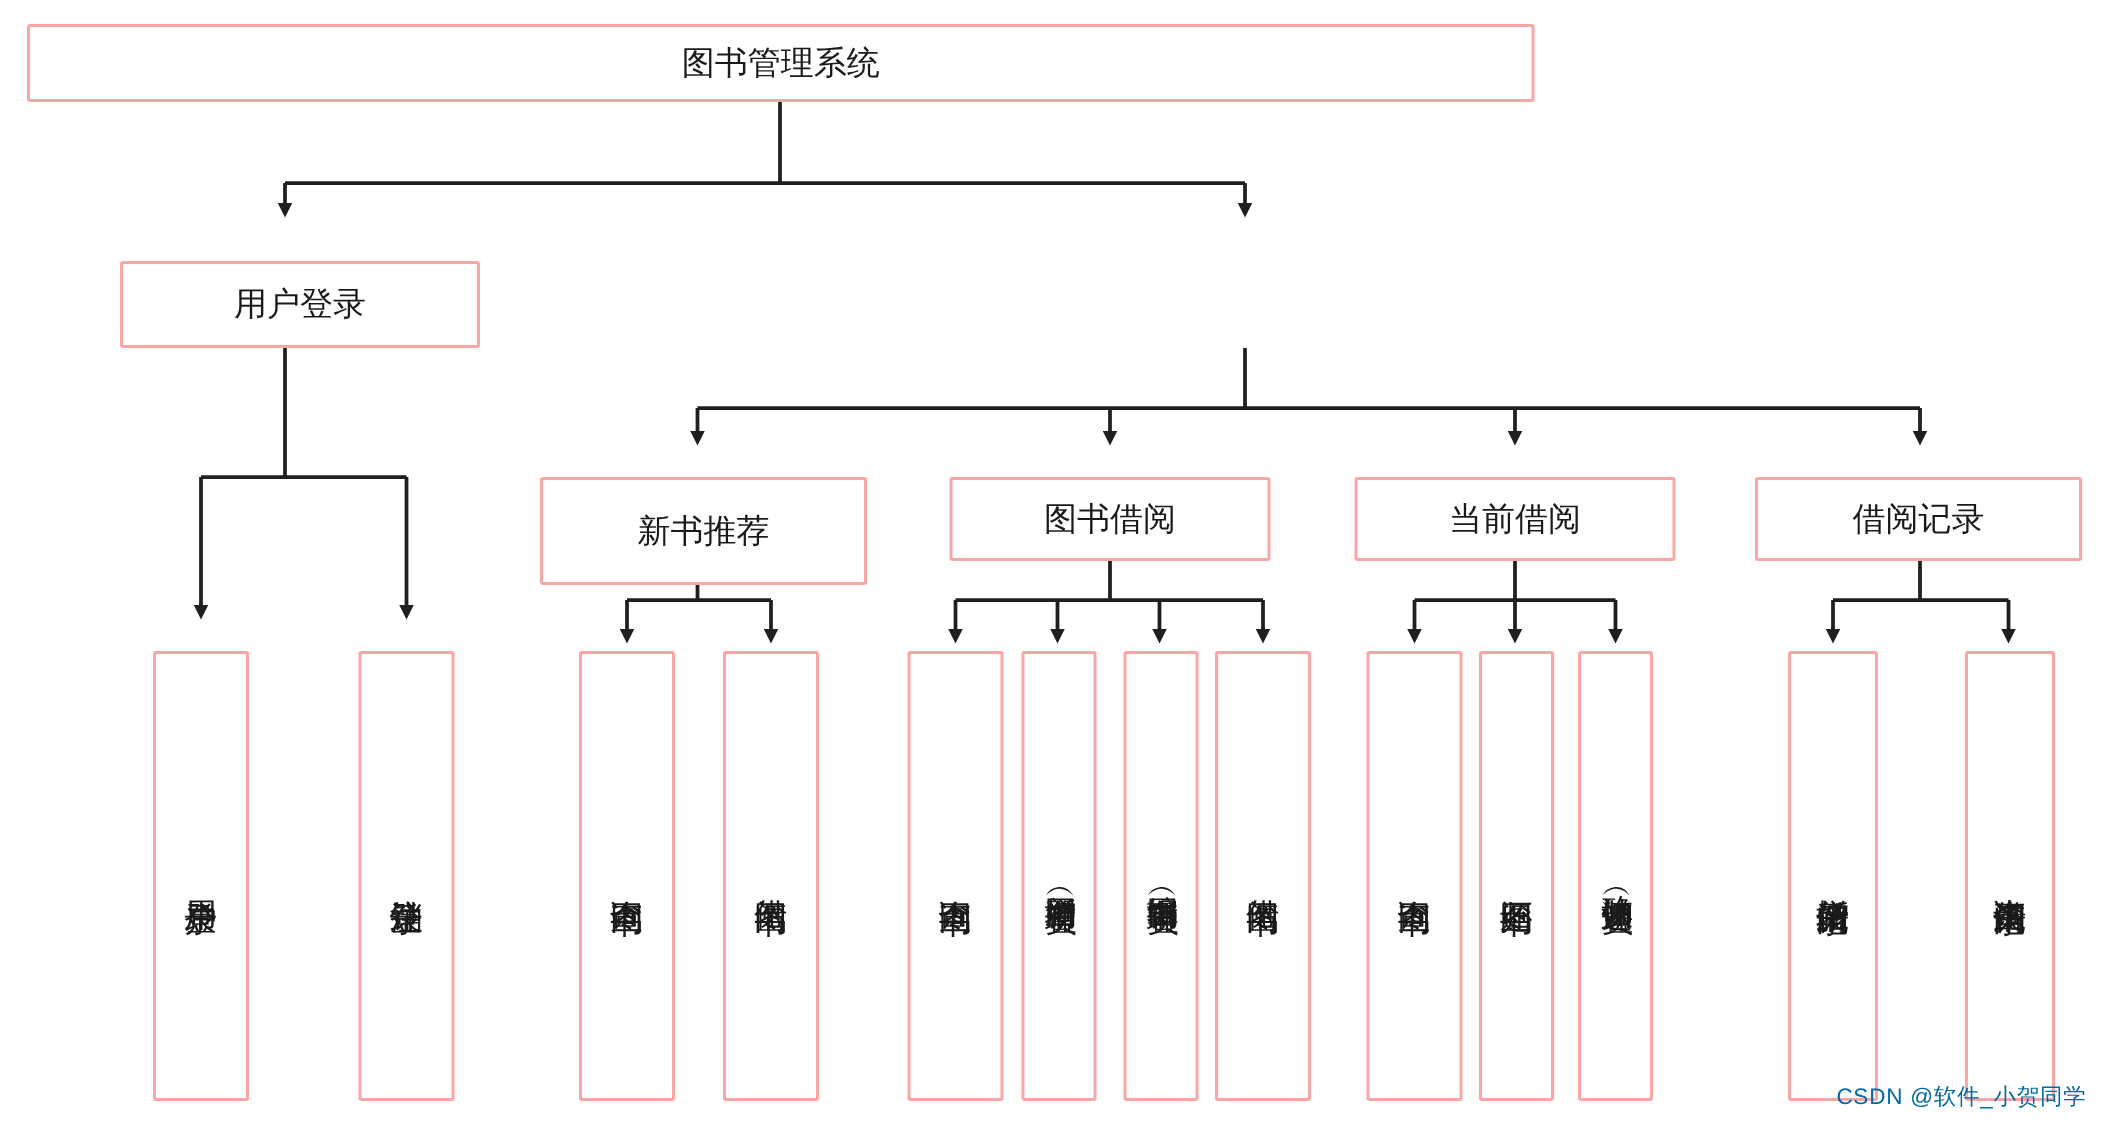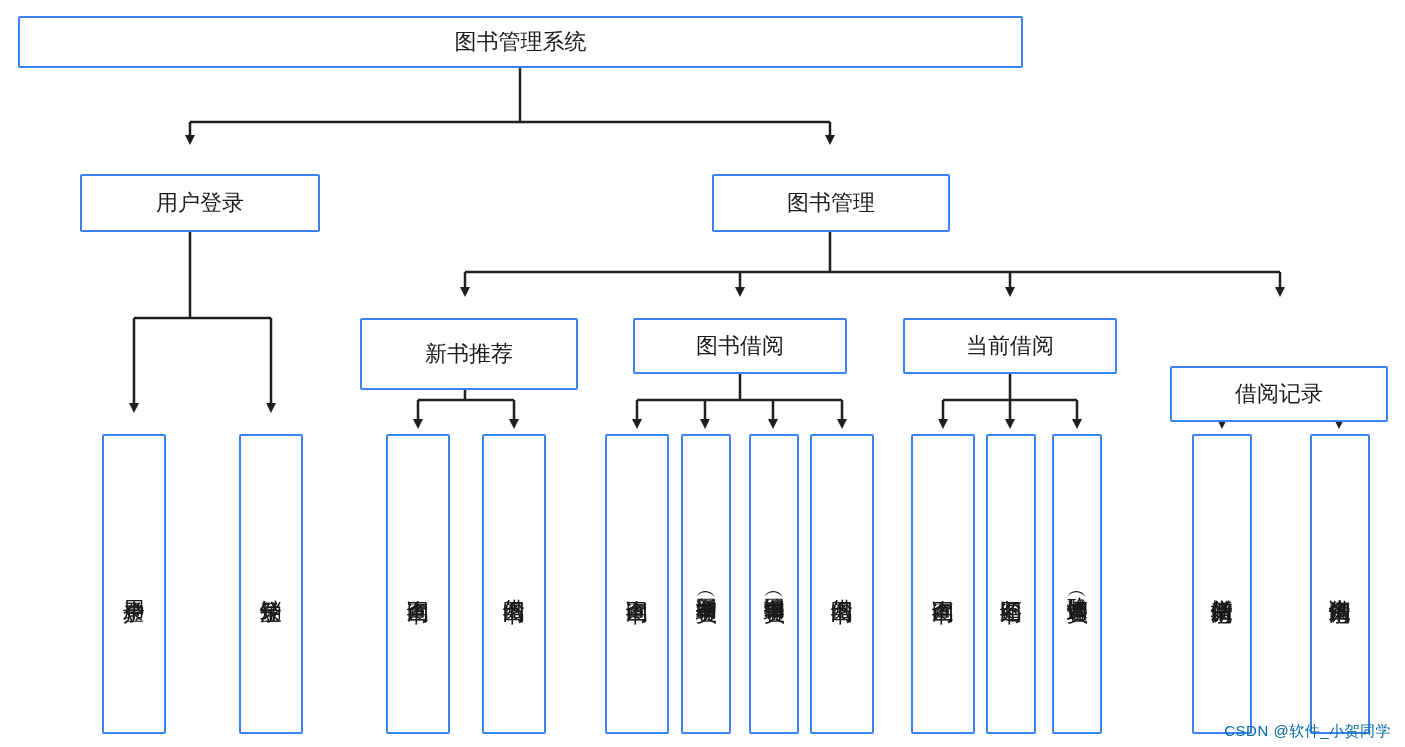--- a/index.html
+++ b/index.html
@@ -22,21 +22,21 @@
     position: absolute;
     left: 0;
     top: 0;
     width: 1405px;
     height: 747px;
     pointer-events: none;
   }
   .node {
     position: absolute;
     box-sizing: border-box;
-    border: 2px solid #3b82f6;
+    border: 2px solid #fca5a5;
     background: #ffffff;
     border-radius: 2px;
     display: flex;
     align-items: center;
     justify-content: center;
     text-align: center;
     line-height: 1.25;
   }
   .node.horiz {
     font-size: 22px;
@@ -111,26 +111,25 @@
       <path d="M1280,374 L1280,400"></path>
       <path d="M1222,400 L1339,400"></path>
       <path d="M1222,400 L1222,424" marker-end="url(#arrow)"></path>
       <path d="M1339,400 L1339,424" marker-end="url(#arrow)"></path>
     </g>
   </svg>
 
   <div class="node horiz" style="left:18px; top:16px; width:1005px; height:52px;">图书管理系统</div>
 
   <div class="node horiz" style="left:80px; top:174px; width:240px; height:58px;">用户登录</div>
-  <div class="node horiz" style="left:712px; top:174px; width:238px; height:58px;">图书管理</div>
 
   <div class="node horiz" style="left:360px; top:318px; width:218px; height:72px;">新书推荐</div>
   <div class="node horiz" style="left:903px; top:318px; width:214px; height:56px;">当前借阅</div>
   <div class="node horiz" style="left:633px; top:318px; width:214px; height:56px;">图书借阅</div>
-  <div class="node horiz" style="left:1170px; top:318px; width:218px; height:56px;margin-top:48px;">借阅记录</div>
+  <div class="node horiz" style="left:1170px; top:318px; width:218px; height:56px;">借阅记录</div>
 
   <div class="node vert" style="left:102px; top:434px; width:64px; height:300px;">用户登录</div>
   <div class="node vert" style="left:239px; top:434px; width:64px; height:300px;">注销登录</div>
 
   <div class="node vert" style="left:386px; top:434px; width:64px; height:300px;">查询图书</div>
   <div class="node vert" style="left:482px; top:434px; width:64px; height:300px;">借阅图书</div>
 
   <div class="node vert" style="left:605px; top:434px; width:64px; height:300px;">查询图书</div>
   <div class="node vert narrow" style="left:681px; top:434px; width:50px; height:300px;">新增图书（管理员）</div>
   <div class="node vert narrow" style="left:749px; top:434px; width:50px; height:300px;">编辑图书（管理员）</div>

